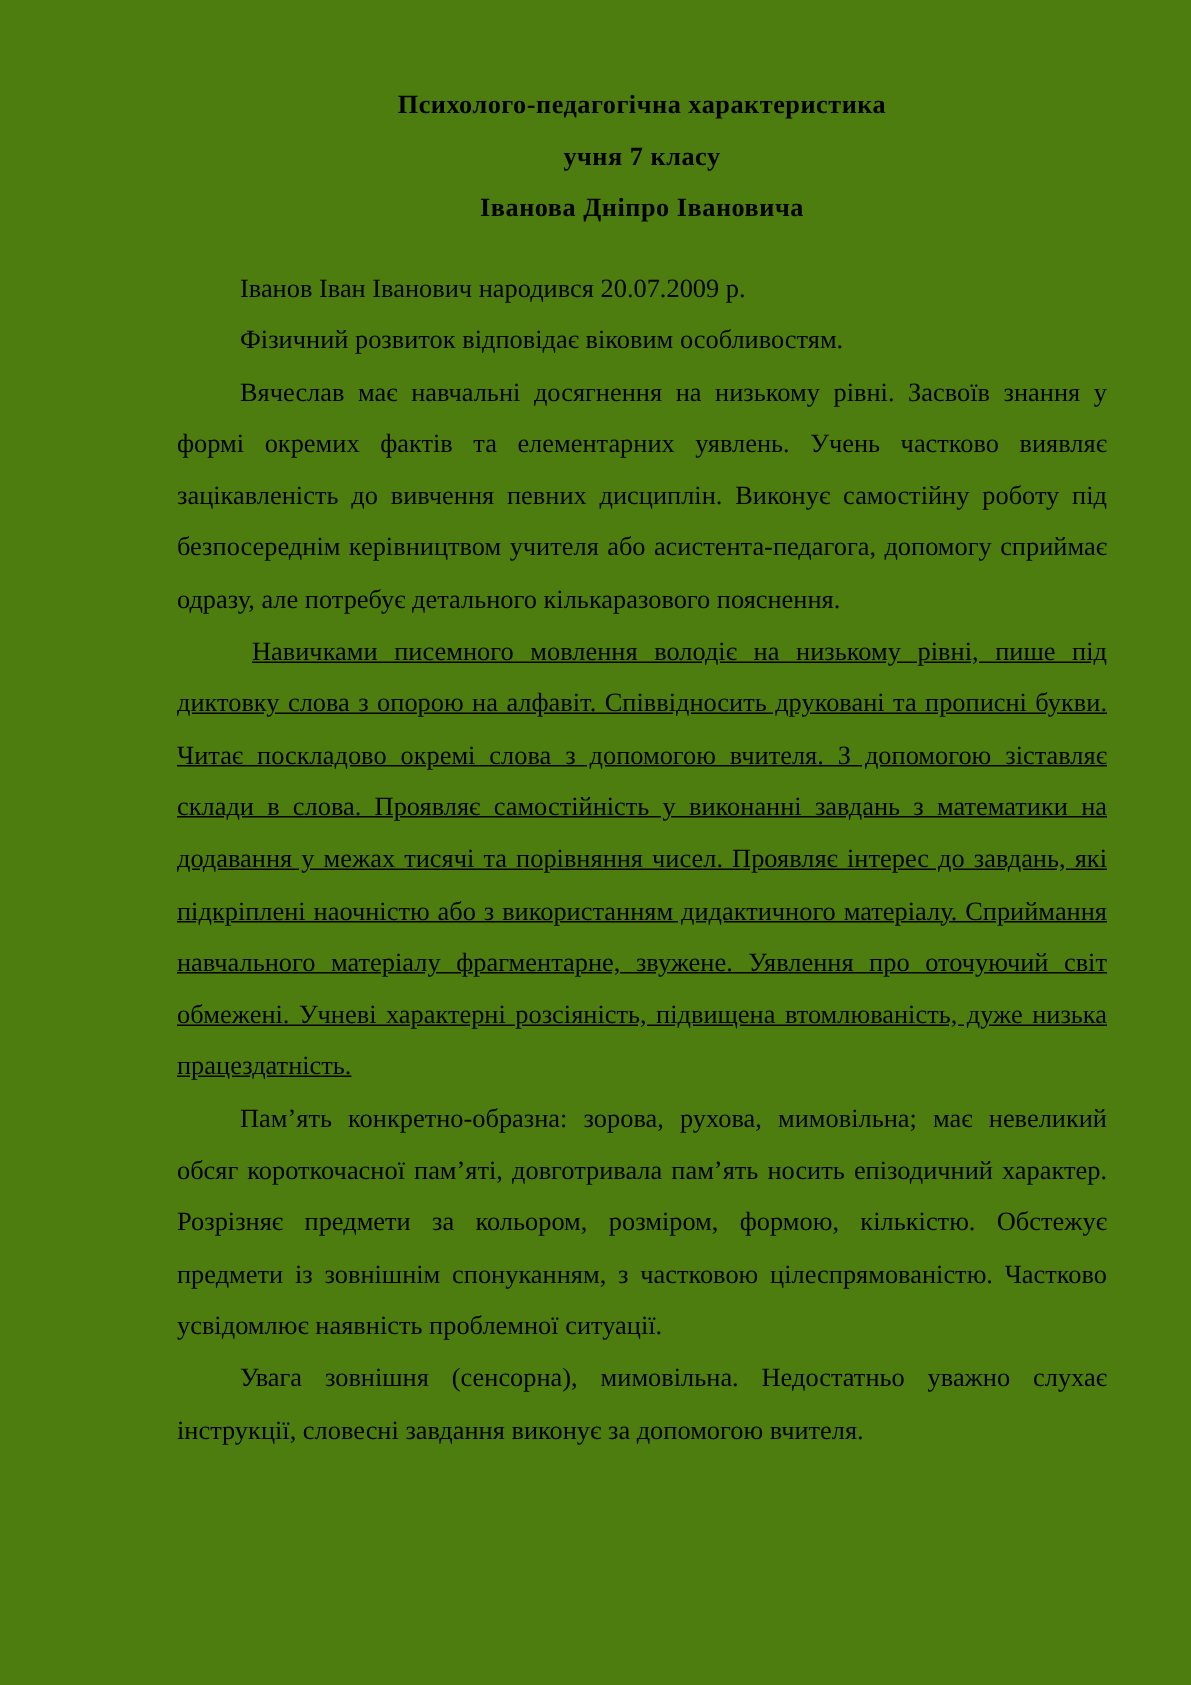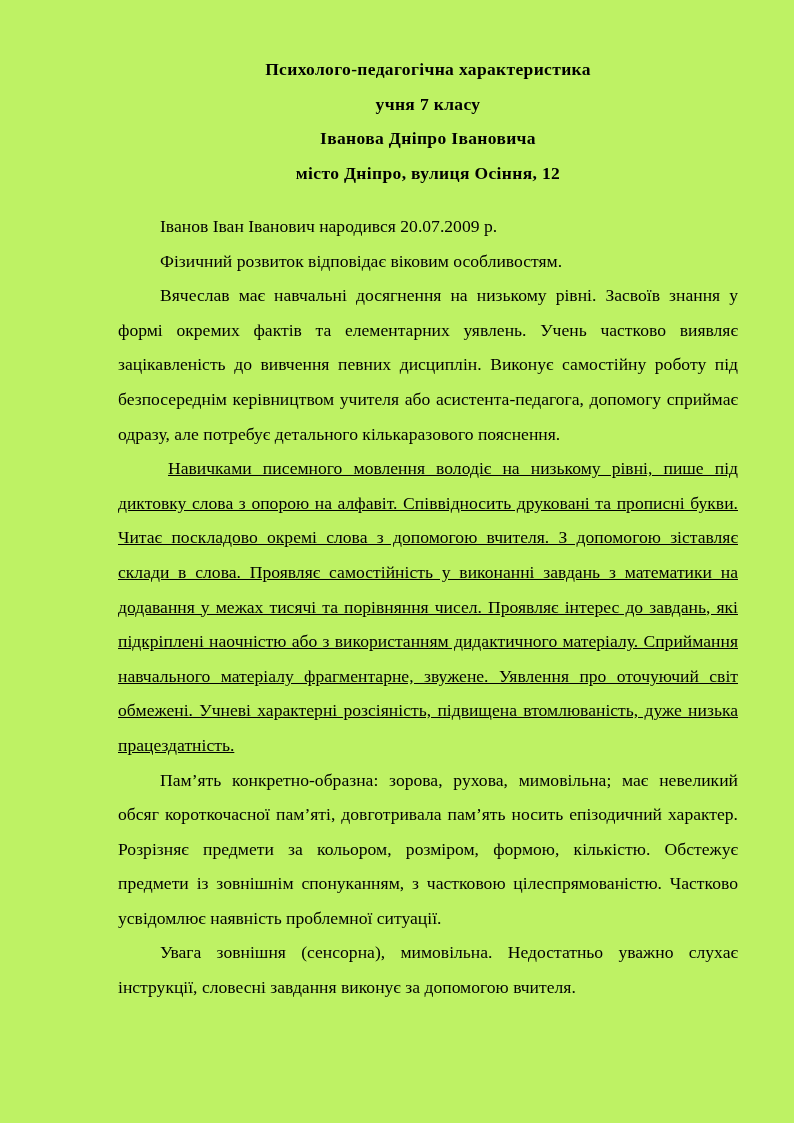--- a/index.html
+++ b/index.html
@@ -5,21 +5,21 @@
   html, body {
     margin: 0;
     padding: 0;
     background: #ffffff;
   }
   .page {
     position: relative;
     width: 794px;
     height: 1123px;
     margin: 0 auto;
-    background: #bef264;
+    background: #4d7c0f;
     overflow: hidden;
     font-family: "Liberation Serif", "DejaVu Serif", serif;
     color: #000000;
   }
   .content {
     position: absolute;
     left: 118px;
     top: 52px;
     width: 620px;
   }
@@ -63,21 +63,20 @@
 </head>
 <body>
 
 <div class="page">
   <div class="content">
 
     <div class="title-block">
       <div class="title-line">Психолого-педагогічна характеристика</div>
       <div class="title-line">учня 7 класу</div>
       <div class="title-line">Іванова Дніпро Івановича</div>
-      <div class="title-line">місто Дніпро, вулиця Осіння, 12</div>
     </div>
 
     <div class="body-block">
       <p class="para no-stretch">Іванов Іван Іванович народився 20.07.2009 р.</p>
       <p class="para no-stretch">Фізичний розвиток відповідає віковим особливостям.</p>
       <p class="para no-stretch">Вячеслав має навчальні досягнення на низькому рівні. Засвоїв знання у формі окремих фактів та елементарних уявлень. Учень частково виявляє зацікавленість до вивчення певних дисциплін. Виконує самостійну роботу під безпосереднім керівництвом учителя або асистента-педагога, допомогу сприймає одразу, але потребує детального кількаразового пояснення.</p>
       <p class="para no-stretch indent-wide"> Навичками писемного мовлення володіє на низькому рівні, пише під диктовку слова з опорою на алфавіт. Співвідносить друковані та прописні букви. Читає поскладово окремі слова з допомогою вчителя. З допомогою зіставляє склади в слова. Проявляє самостійність у виконанні завдань з математики на додавання у межах тисячі та порівняння чисел. Проявляє інтерес до завдань, які підкріплені наочністю або з використанням дидактичного матеріалу. Сприймання навчального матеріалу фрагментарне, звужене. Уявлення про оточуючий світ обмежені. Учневі характерні розсіяність, підвищена втомлюваність, дуже низька працездатність.</p>
       <p class="para no-stretch">Пам’ять конкретно-образна: зорова, рухова, мимовільна; має невеликий обсяг короткочасної пам’яті,   довготривала пам’ять носить епізодичний характер.  Розрізняє предмети за кольором, розміром, формою, кількістю. Обстежує предмети із зовнішнім спонуканням, з частковою цілеспрямованістю. Частково усвідомлює наявність проблемної ситуації.</p>
       <p class="para no-stretch">Увага зовнішня (сенсорна), мимовільна. Недостатньо уважно слухає інструкції, словесні завдання виконує за допомогою вчителя.</p>
     </div>

